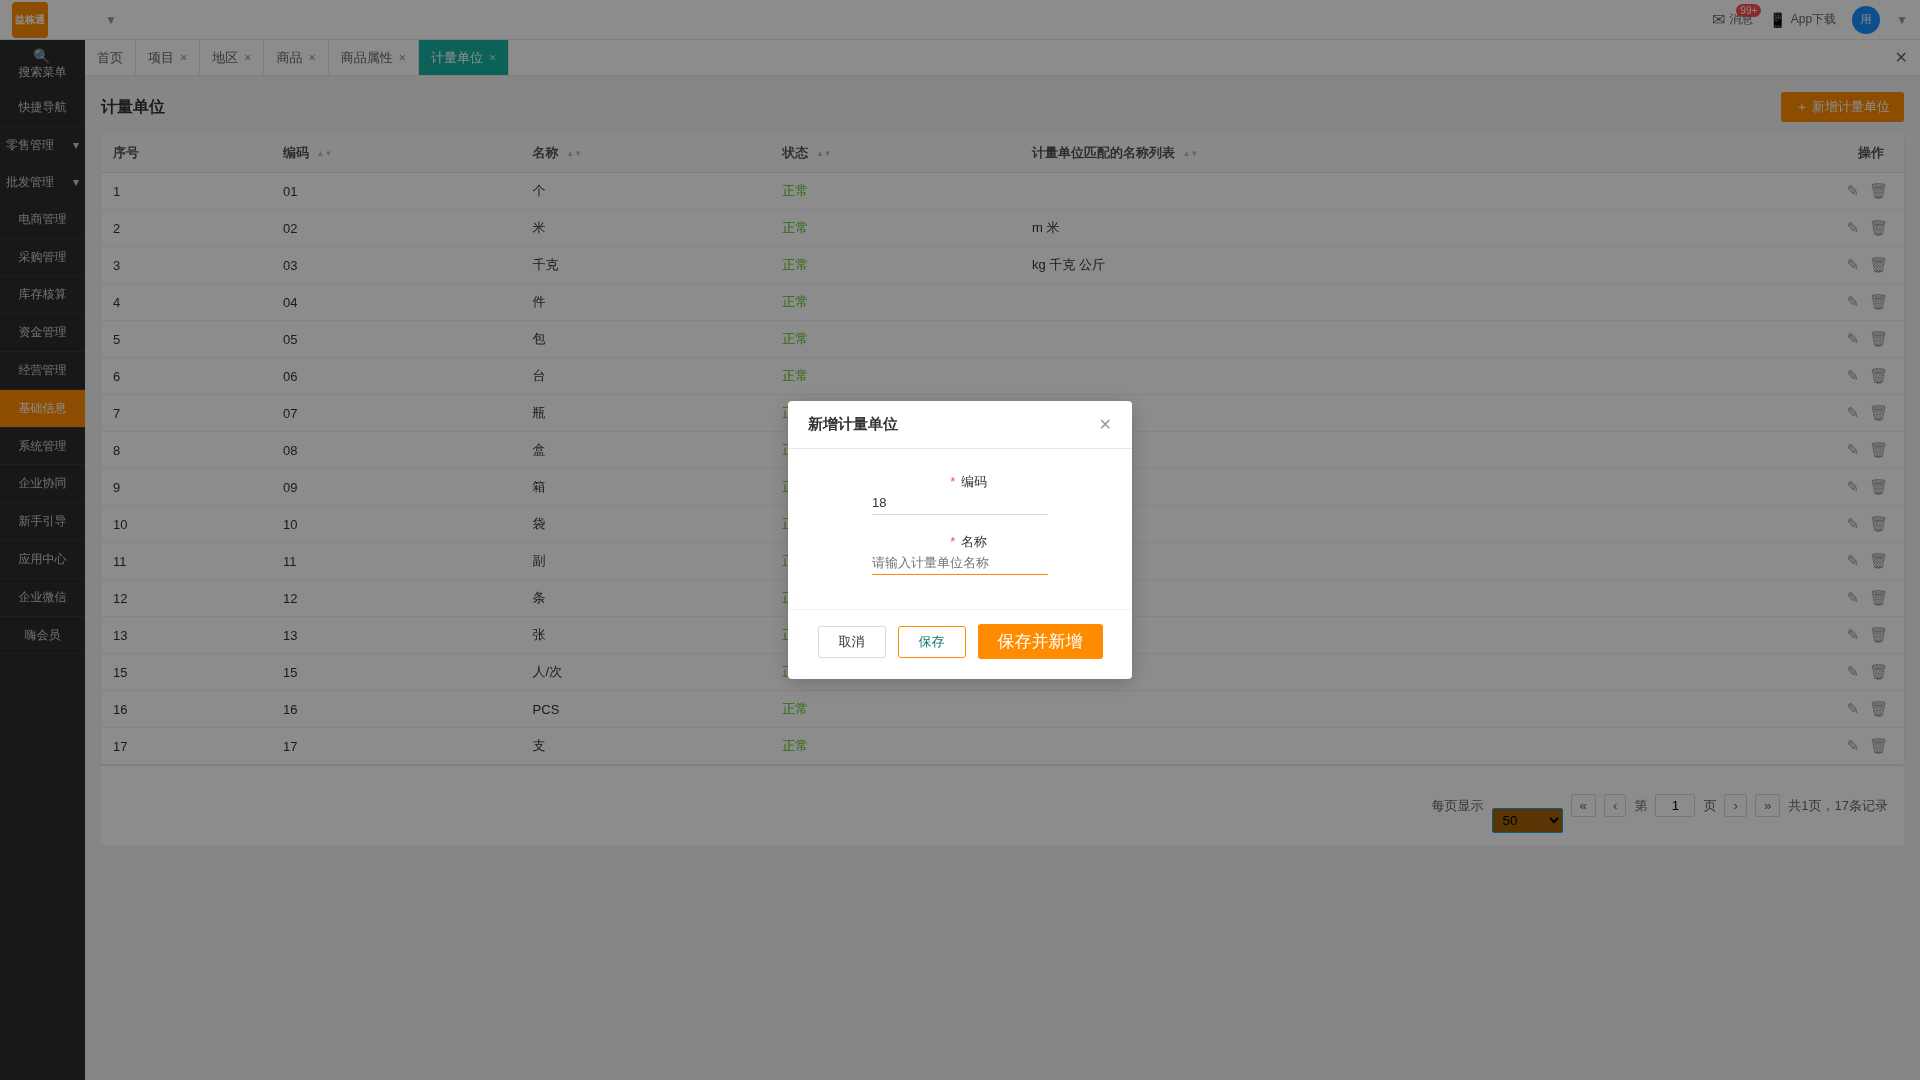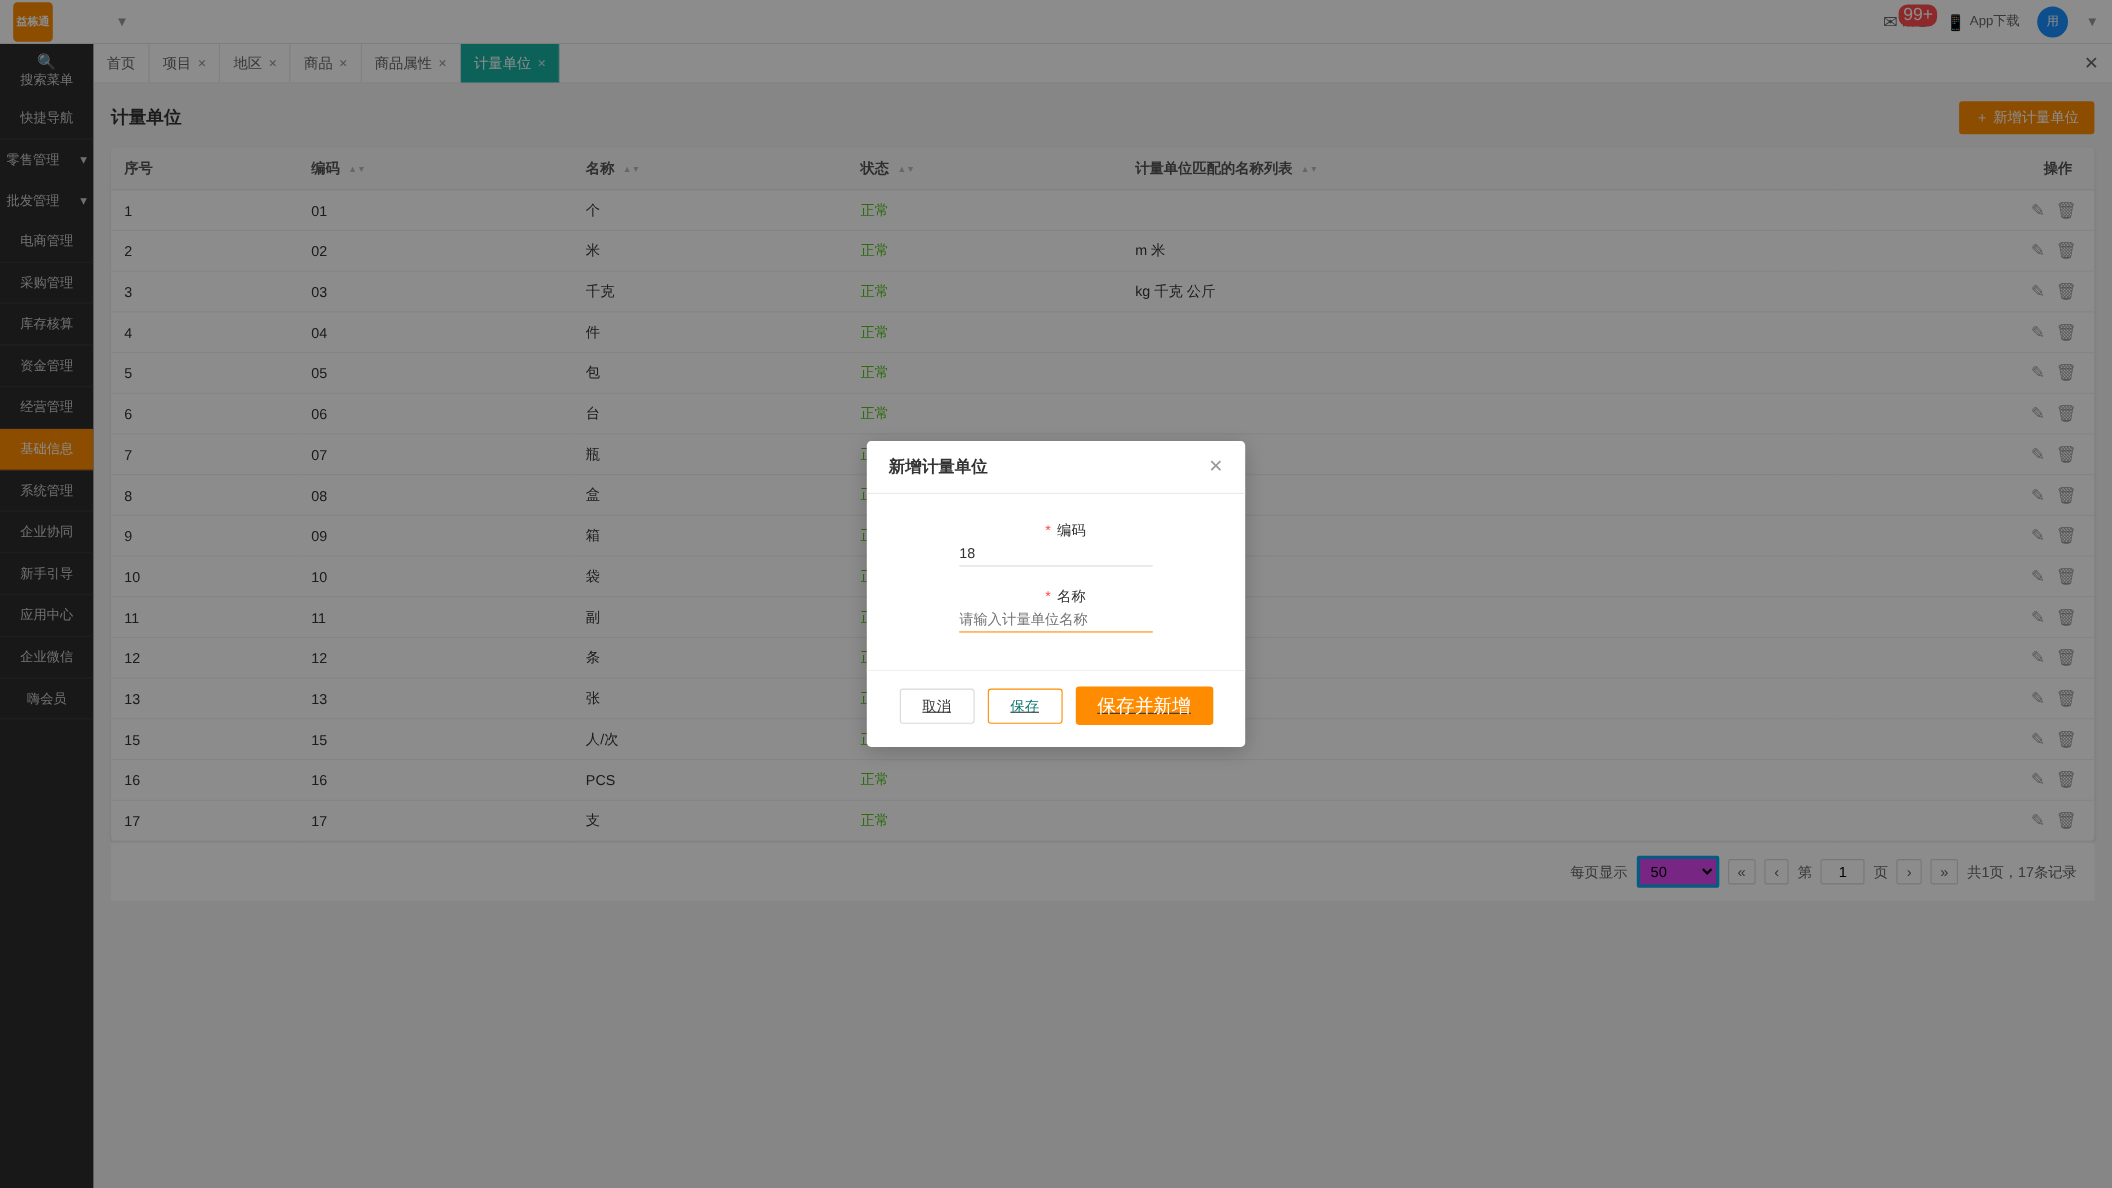--- a/index.html
+++ b/index.html
@@ -46,21 +46,21 @@
       gap: 4px;
       color: #666;
       font-size: 12px;
       cursor: pointer;
       position: relative;
     }
     .badge {
       background: #ff4d4f;
       color: white;
       border-radius: 8px;
-      font-size: 16px;
+      font-size: 10px;
       padding: 1px 4px;
       position: absolute;
       top: -6px;
       right: -8px;
     }
     .avatar {
       width: 28px;
       height: 28px;
       background: #1890ff;
       border-radius: 50%;
@@ -258,25 +258,26 @@
       color: #666;
     }
     .page-input {
       width: 40px;
       text-align: center;
       border: 1px solid #d9d9d9;
       padding: 3px 4px;
       border-radius: 2px;
     }
     .per-page-select {
-      border: 3px solid #0ea5e9;
+      border: 1px solid #0ea5e9;
       padding: 3px 20px 3px 6px;
       border-radius: 2px;
-      background: #d946ef;
-      cursor: pointer;
+      background: #a16207;
+      cursor: pointer;
+      margin-top: 30px;
     }
 
     
     .modal-overlay {
       position: fixed;
       top: 0; left: 0; right: 0; bottom: 0;
       background: rgba(0,0,0,0.45);
       z-index: 1000;
       display: flex;
       align-items: center;
@@ -339,21 +340,20 @@
     .form-input.highlighted {
       border-bottom-color: #ff8c00;
     }
     .modal-footer {
       display: flex;
       align-items: center;
       justify-content: center;
       gap: 12px;
       padding: 14px 20px 20px;
       border-top: 1px solid #f0f0f0;
-      text-decoration: underline;
     }
     .btn-cancel {
       border: 1px solid #d9d9d9;
       background: #fff;
       color: #333;
       padding: 6px 20px;
       border-radius: 3px;
       cursor: pointer;
       font-size: 13px;
     }

